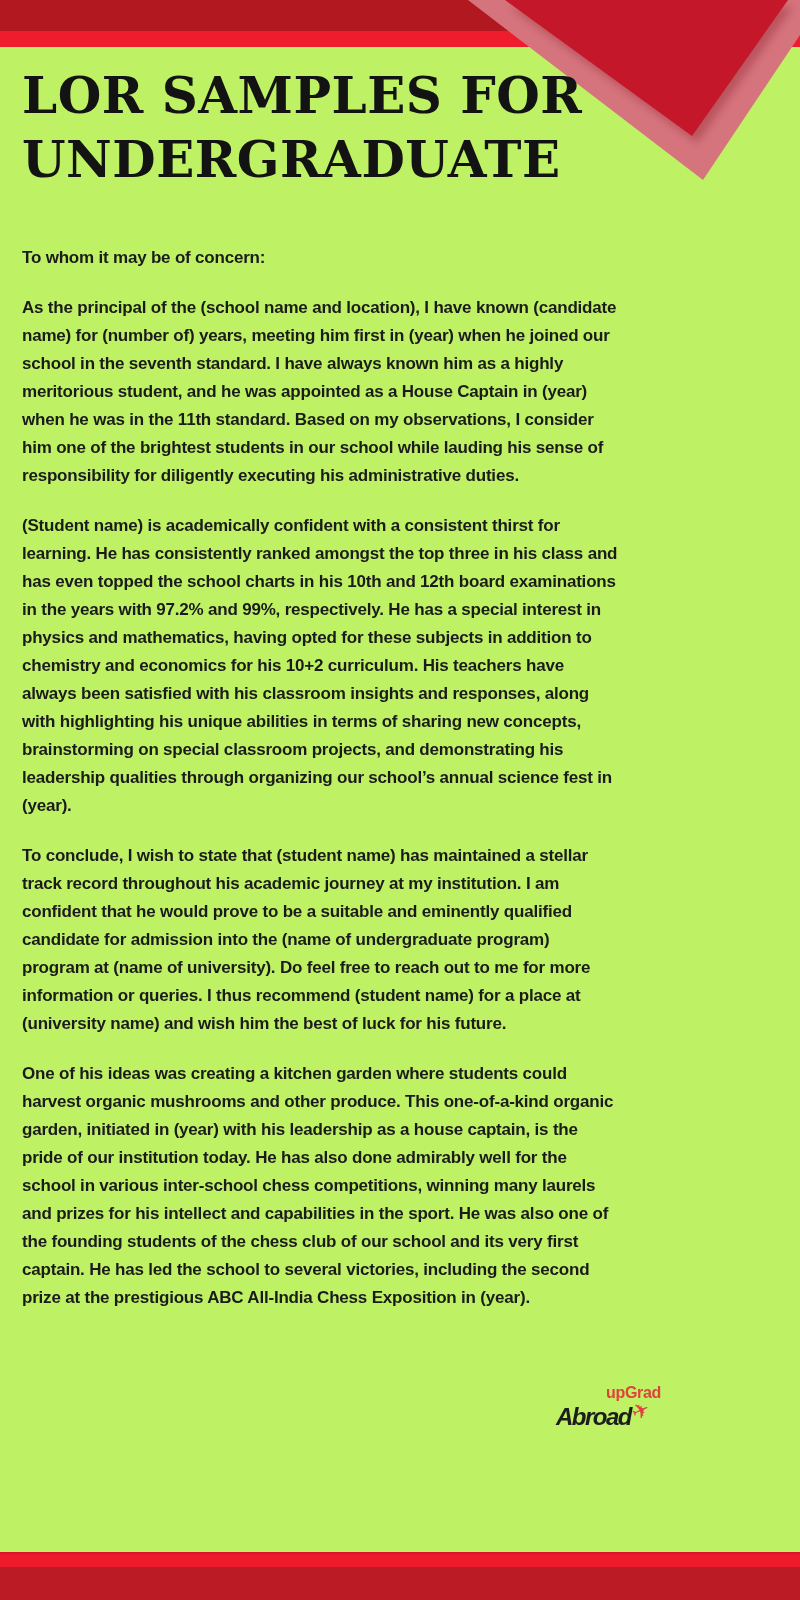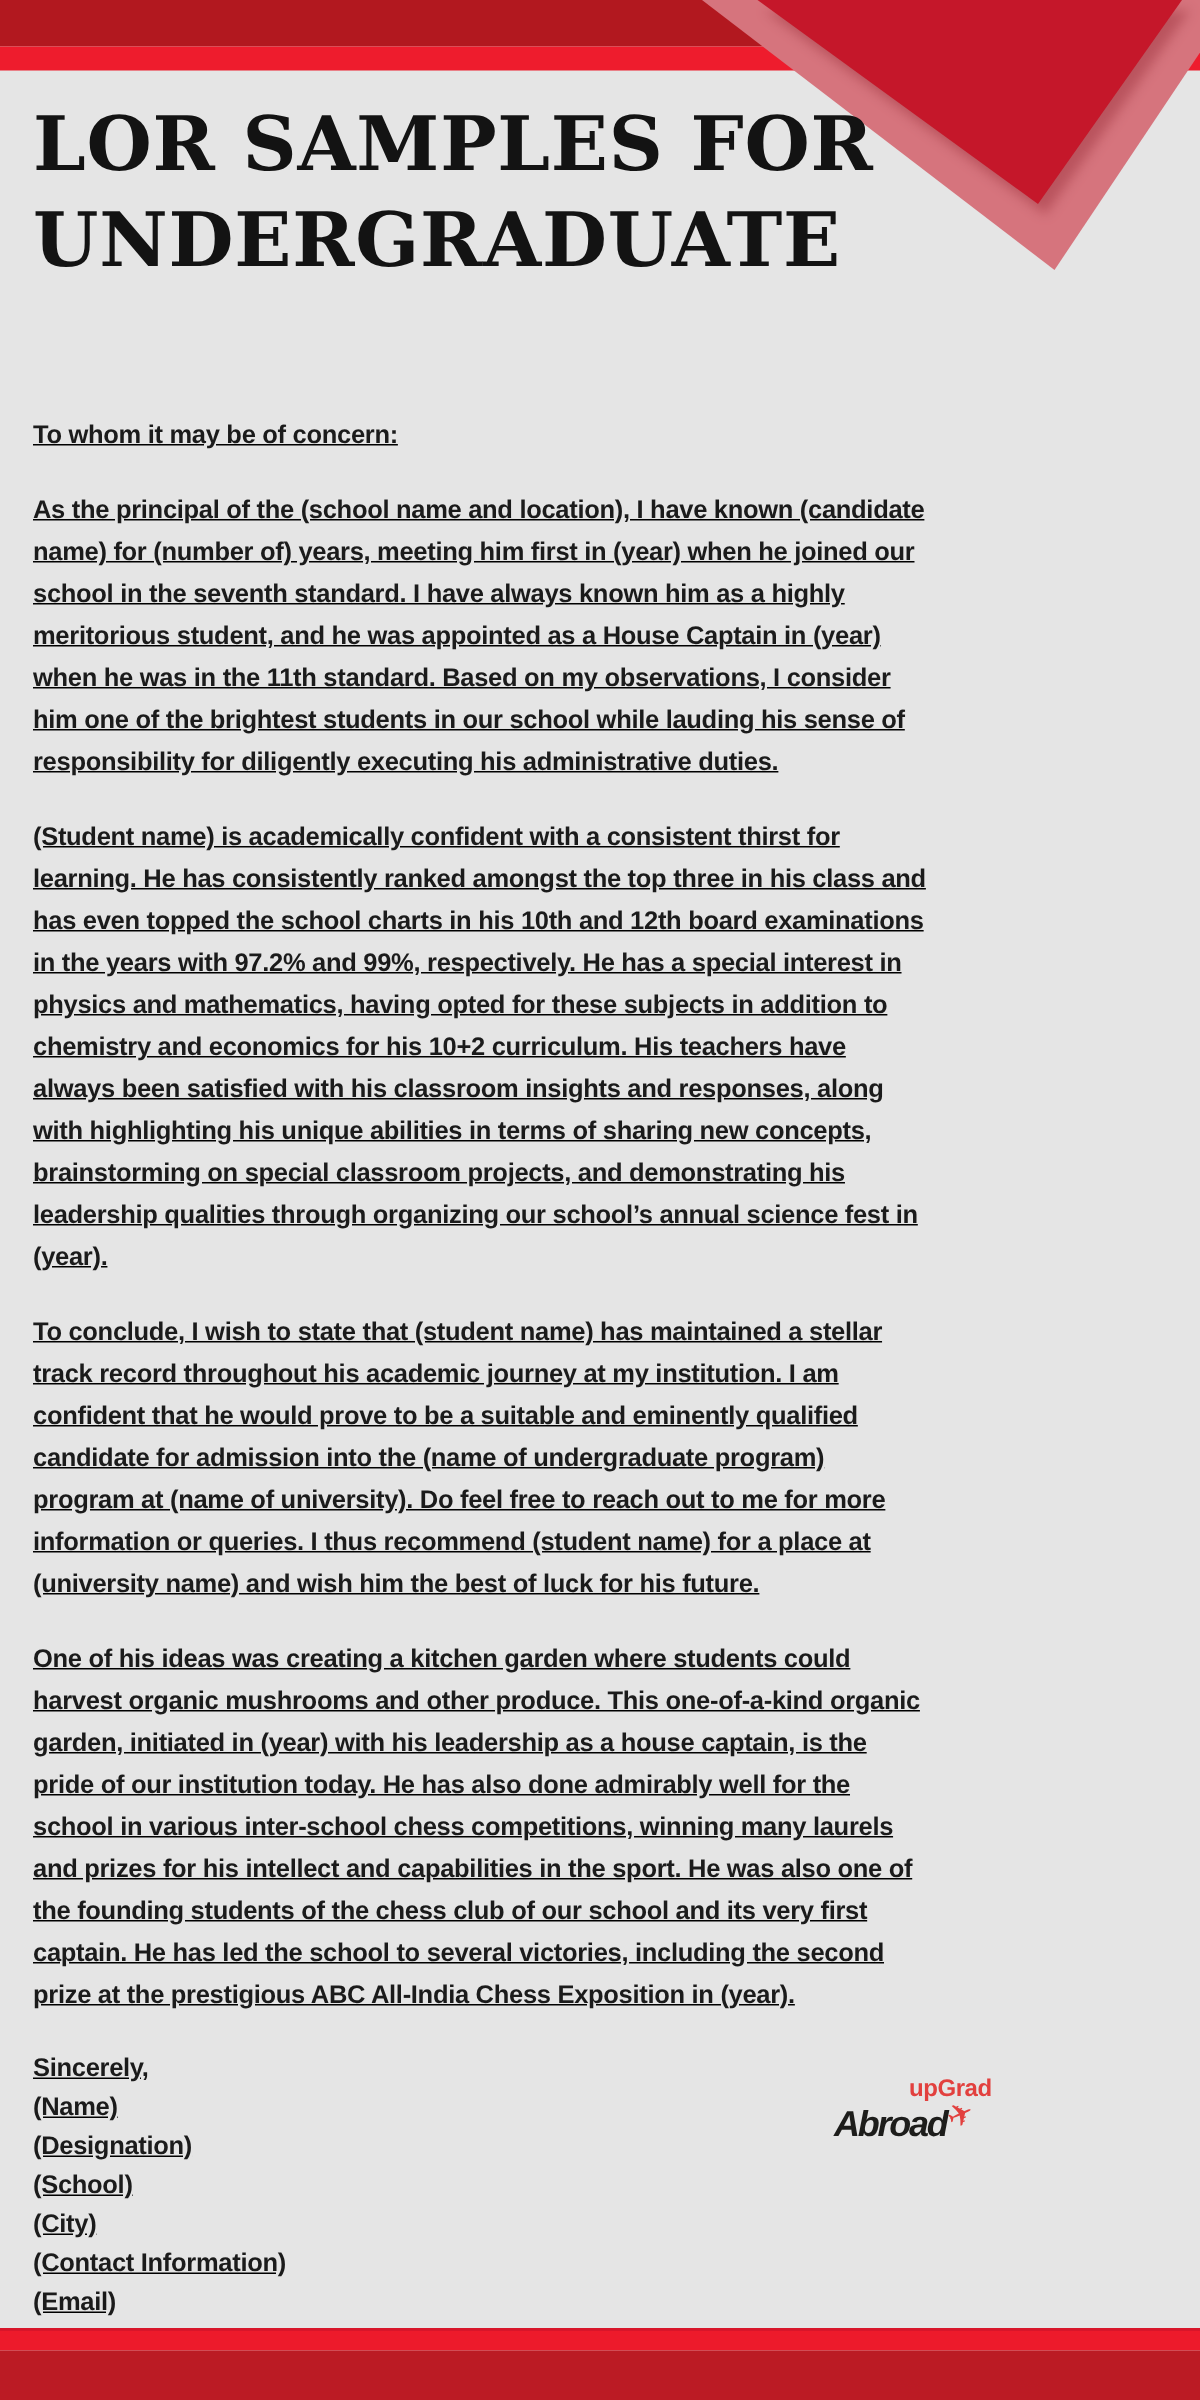--- a/index.html
+++ b/index.html
@@ -1,21 +1,21 @@
 <!DOCTYPE html>
 <html><head>
 <meta charset="utf-8">
 <style>
   * { margin: 0; padding: 0; box-sizing: border-box; }
   html, body { background: #ffffff; }
   .page {
     position: relative;
     width: 800px;
     height: 1600px;
-    background: #e5e5e5;
+    background: #bef264;
     overflow: hidden;
     font-family: "Liberation Sans", sans-serif;
   }
 
   
   .header-bar-dark {
     position: absolute; top: 0; left: 0;
     width: 800px; height: 31px;
     background: #b2181f;
   }
@@ -41,21 +41,21 @@
   }
   .title {
     font-family: "DejaVu Serif", serif;
     font-weight: bold;
     font-size: 50px;
     line-height: 64px;
     letter-spacing: 0.5px;
     color: #131313;
     white-space: pre-line;
   }
-  .letter { margin-top: 84px; text-decoration: underline; }
+  .letter { margin-top: 52px; }
   .letter p {
     font-family: "Liberation Sans", sans-serif;
     font-weight: bold;
     font-size: 17px;
     line-height: 28px;
     letter-spacing: -0.2px;
     color: #1b1b1b;
     white-space: pre-line;
     margin: 0 0 22px 0;
   }
@@ -159,27 +159,20 @@
 (university name) and wish him the best of luck for his future.</p>
       <p>One of his ideas was creating a kitchen garden where students could
 harvest organic mushrooms and other produce. This one-of-a-kind organic
 garden, initiated in (year) with his leadership as a house captain, is the
 pride of our institution today. He has also done admirably well for the
 school in various inter-school chess competitions, winning many laurels
 and prizes for his intellect and capabilities in the sport. He was also one of
 the founding students of the chess club of our school and its very first
 captain. He has led the school to several victories, including the second
 prize at the prestigious ABC All-India Chess Exposition in (year).</p>
-      <p class="signature">Sincerely,
-(Name)
-(Designation)
-(School)
-(City)
-(Contact Information)
-(Email)</p>
     </div>
   </main>
 
   <div class="logo">
     <div class="logo-top" style="color: rgb(226, 64, 62);">upGrad</div>
     <div class="logo-bottom"><span class="logo-abroad">Abroad</span><span class="plane" style="color: rgb(226, 64, 62);">✈</span></div>
   </div>
 
   <div class="footer-bar-accent" style="background-color: rgb(237, 26, 43);"></div>
   <div class="footer-bar-dark" style="background-color: rgb(187, 27, 36);"></div>

